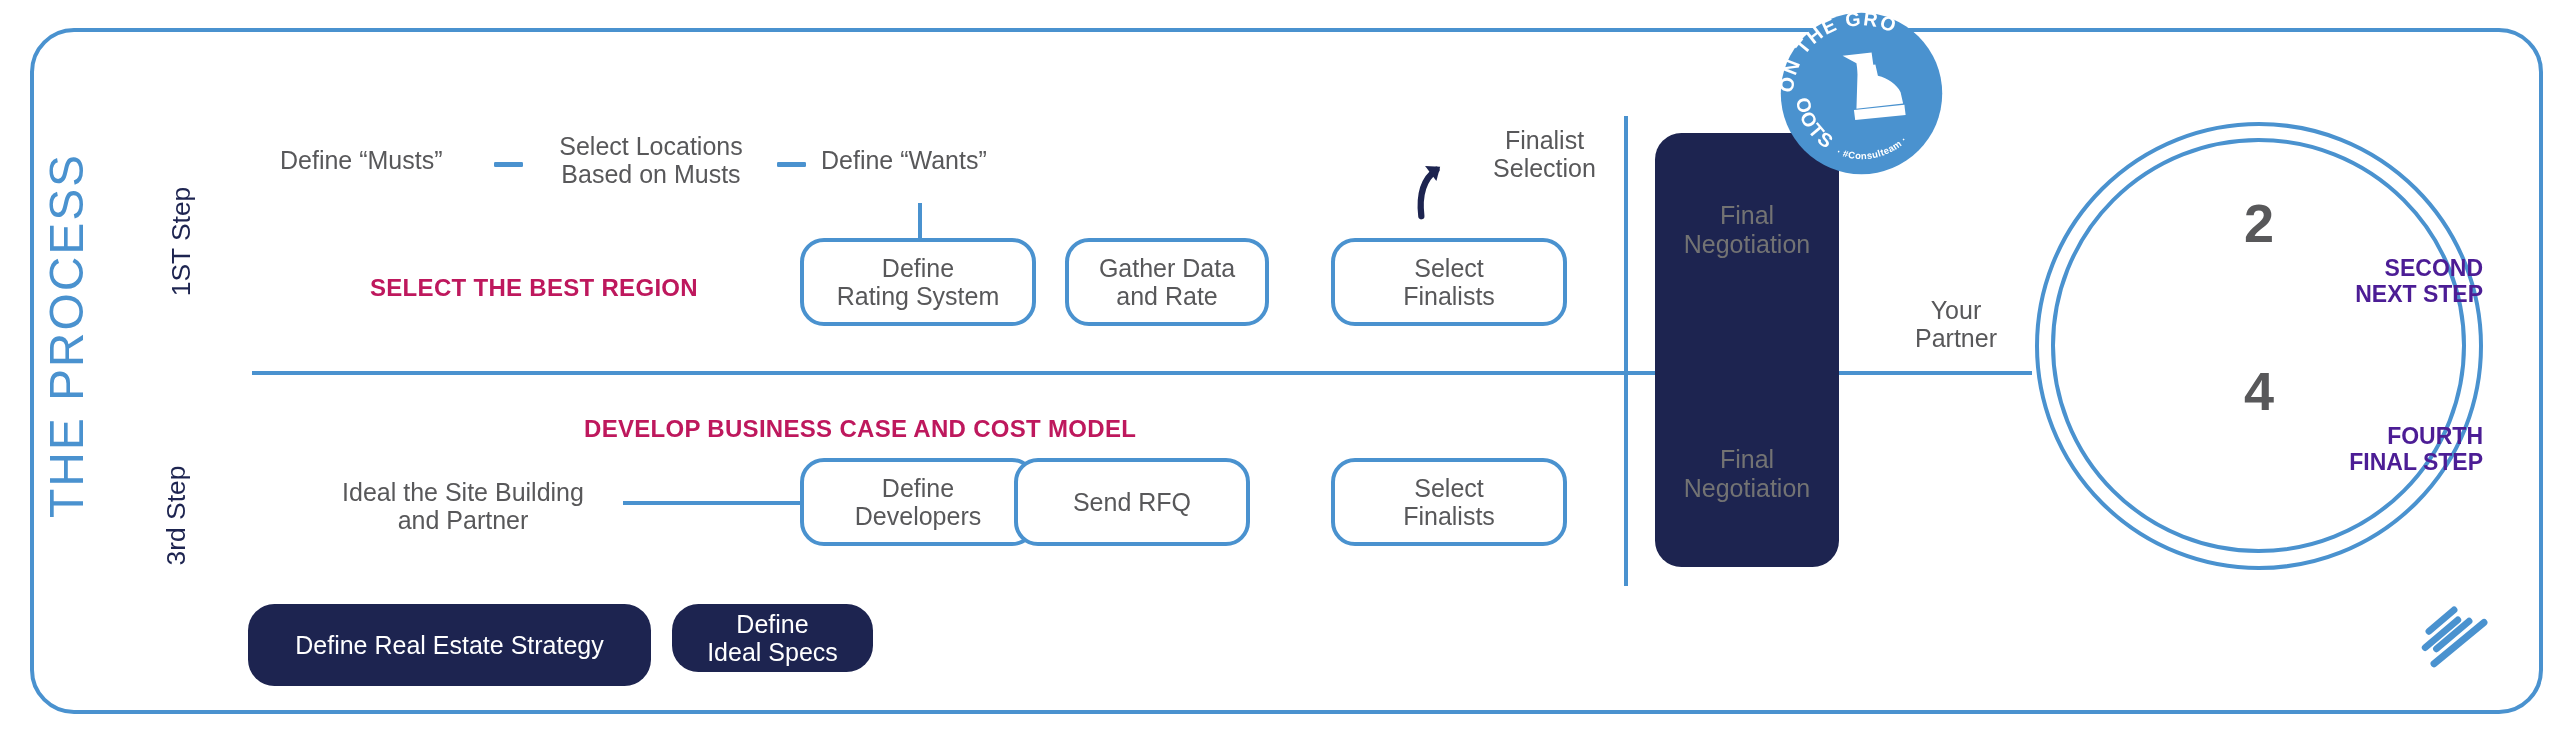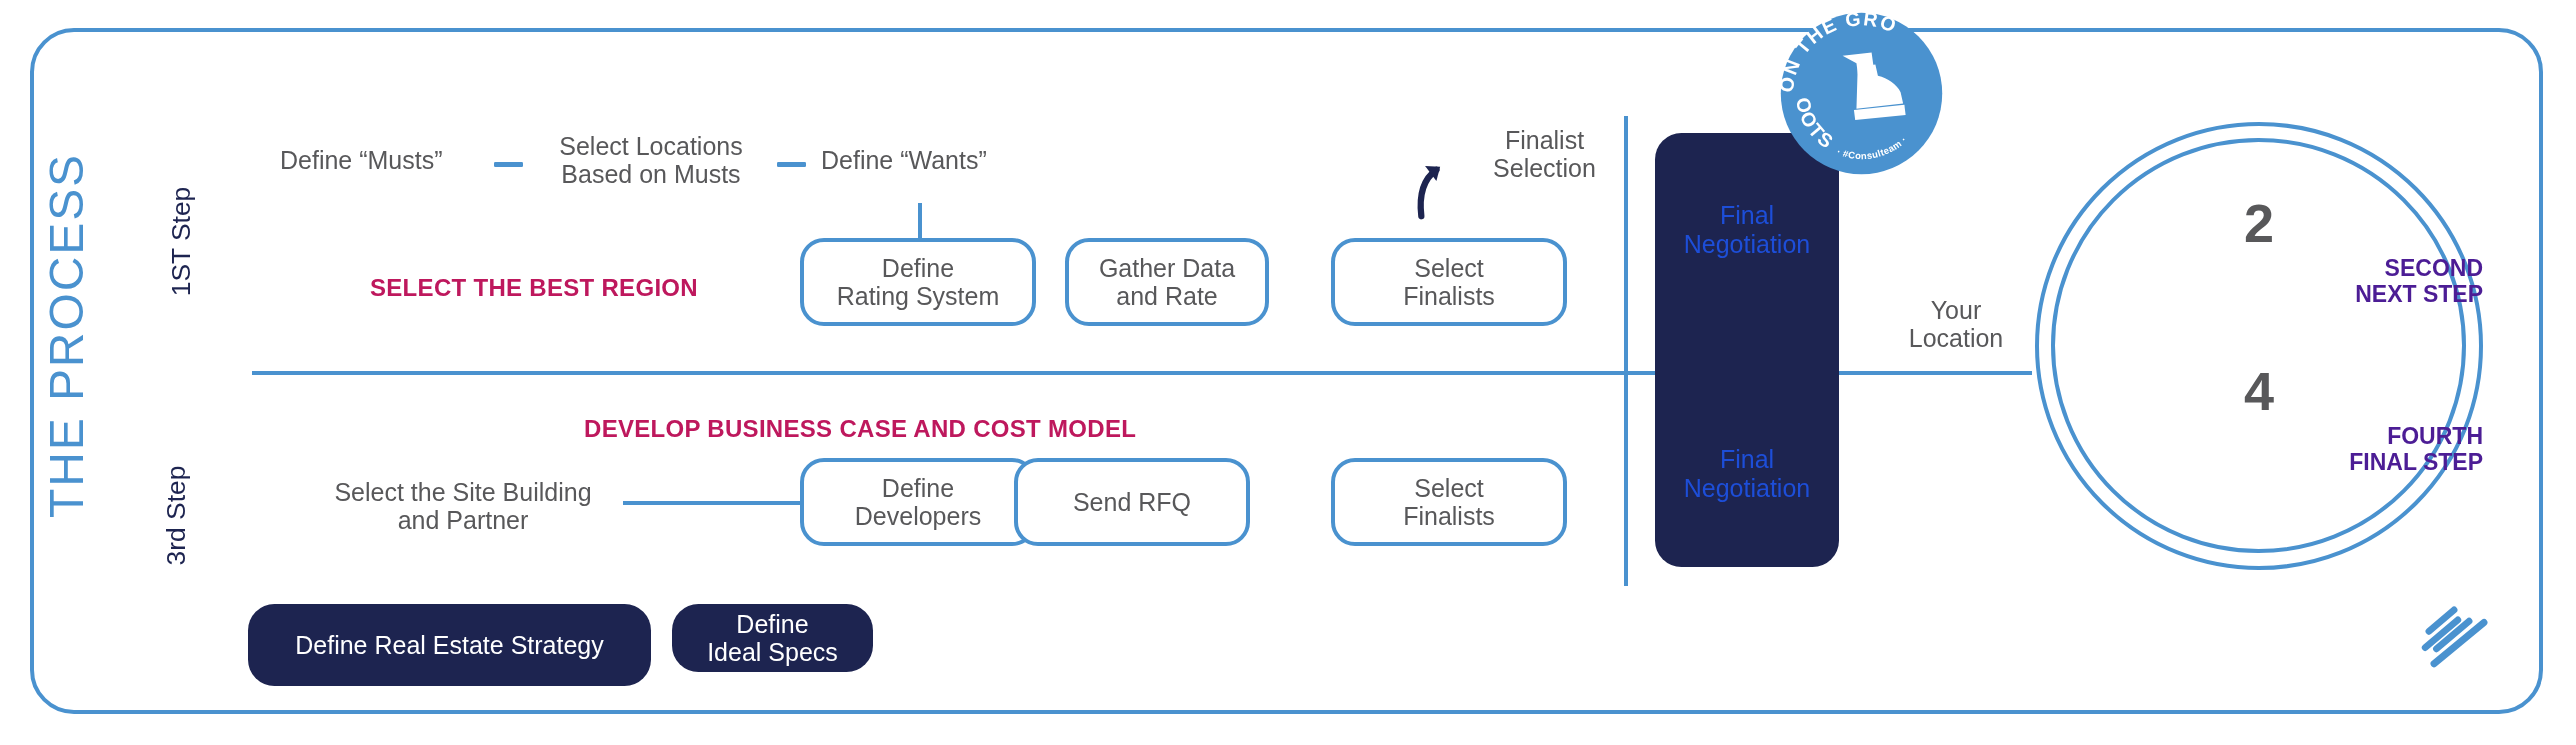--- a/index.html
+++ b/index.html
@@ -40,21 +40,21 @@
 
   
   .dark{position:absolute;background:#1d2450;border-radius:26.4px;
         display:flex;align-items:center;justify-content:center;
         text-align:center;color:#ffffff;font-size:25px;line-height:1.14;
         font-family:"Liberation Sans",sans-serif;white-space:pre;}
 
   #neg-panel{position:absolute;left:1655px;top:133px;width:184px;height:434px;
         background:#1d2450;border-radius:26.4px;}
   .neg-text{position:absolute;left:1655px;width:184px;text-align:center;
-        color:#1d4ed8;font-size:25px;line-height:1.14;white-space:pre;
+        color:#737373;font-size:25px;line-height:1.14;white-space:pre;
         font-family:"Liberation Sans",sans-serif;}
 
   
   .hline{position:absolute;background:#4a92cf;height:4.4px;}
   .vline{position:absolute;background:#4a92cf;width:4.4px;}
   .dash{position:absolute;background:#4a92cf;height:5px;width:29px;border-radius:1.3px;}
 
   
   .ring{position:absolute;border:4.4px solid #4a92cf;border-radius:50%;
         box-sizing:border-box;}
@@ -113,38 +113,38 @@
   <path d="M 24 104 C 20 70 28 44 48 30" fill="none" stroke="#1d2450" stroke-width="10" stroke-linecap="round"></path>
   <path d="M 30 24 L 54 25 L 48 48 Z" fill="#1d2450"></path>
 </svg>
 
 <div class="hline" style="left:252px;top:371px;width:1780px;"></div>
 
 <div class="vline" style="left:1624px;top:116px;height:470px;"></div>
 
 <div class="section-head" style="left:584px;top:415px;">DEVELOP BUSINESS CASE AND COST MODEL</div>
 
-<div class="txt c" style="left:306px;top:478px;width:314px;">Select the Site Building
+<div class="txt c" style="left:306px;top:478px;width:314px;">Ideal the Site Building
 and Partner</div>
 <div class="hline" style="left:623px;top:501px;width:182px;"></div>
 
 <div class="pbox" style="left:800px;top:458px;width:236px;height:88px;">Define
 Developers</div>
 <div class="pbox" style="left:1014px;top:458px;width:236px;height:88px;">Send RFQ</div>
 <div class="pbox" style="left:1331px;top:458px;width:236px;height:88px;">Select
 Finalists</div>
 
 <div id="neg-panel"></div>
 <div class="neg-text" style="top:201px;">Final
 Negotiation</div>
 <div class="neg-text" style="top:445px;">Final
 Negotiation</div>
 
 <div class="txt c" style="left:1874px;top:296px;width:164px;">Your
-Location</div>
+Partner</div>
 
 <div class="ring" id="ring-outer"></div>
 <div class="ring" id="ring-inner"></div>
 
 <div class="big-num" style="top:196px;">2</div>
 <div class="num-sub" style="top:255px;">SECOND
 NEXT STEP</div>
 
 <div class="big-num" style="top:364px;">4</div>
 <div class="num-sub" style="top:423px;">FOURTH

